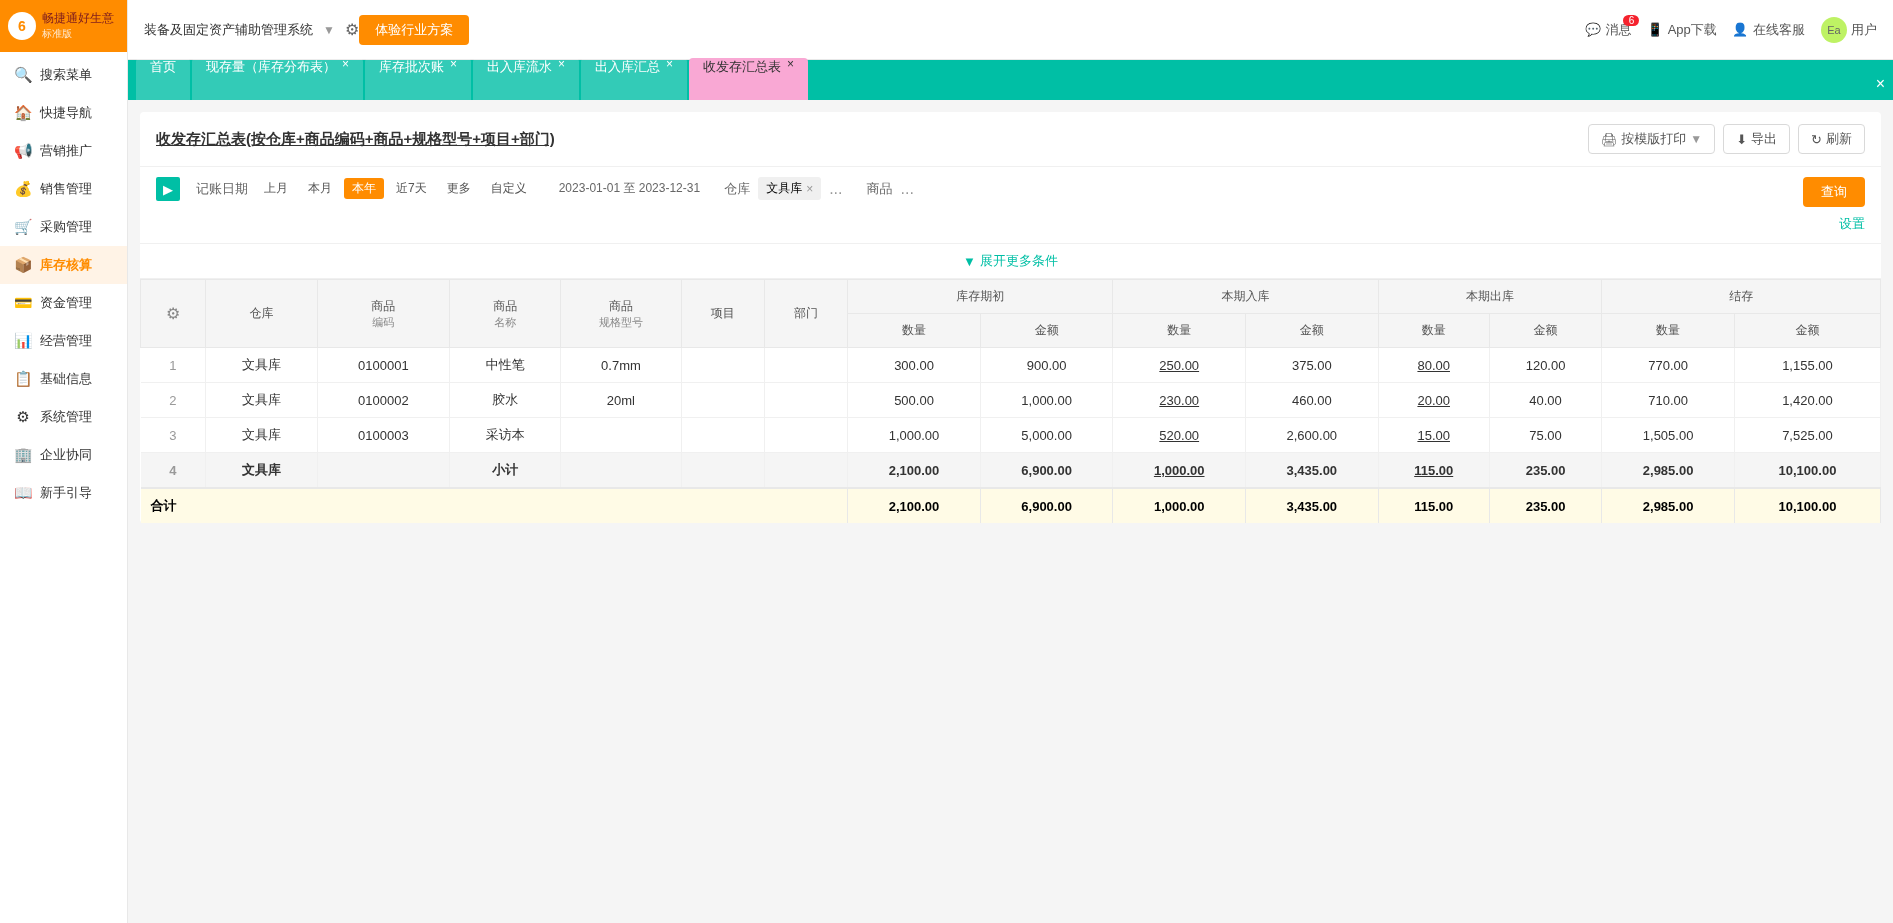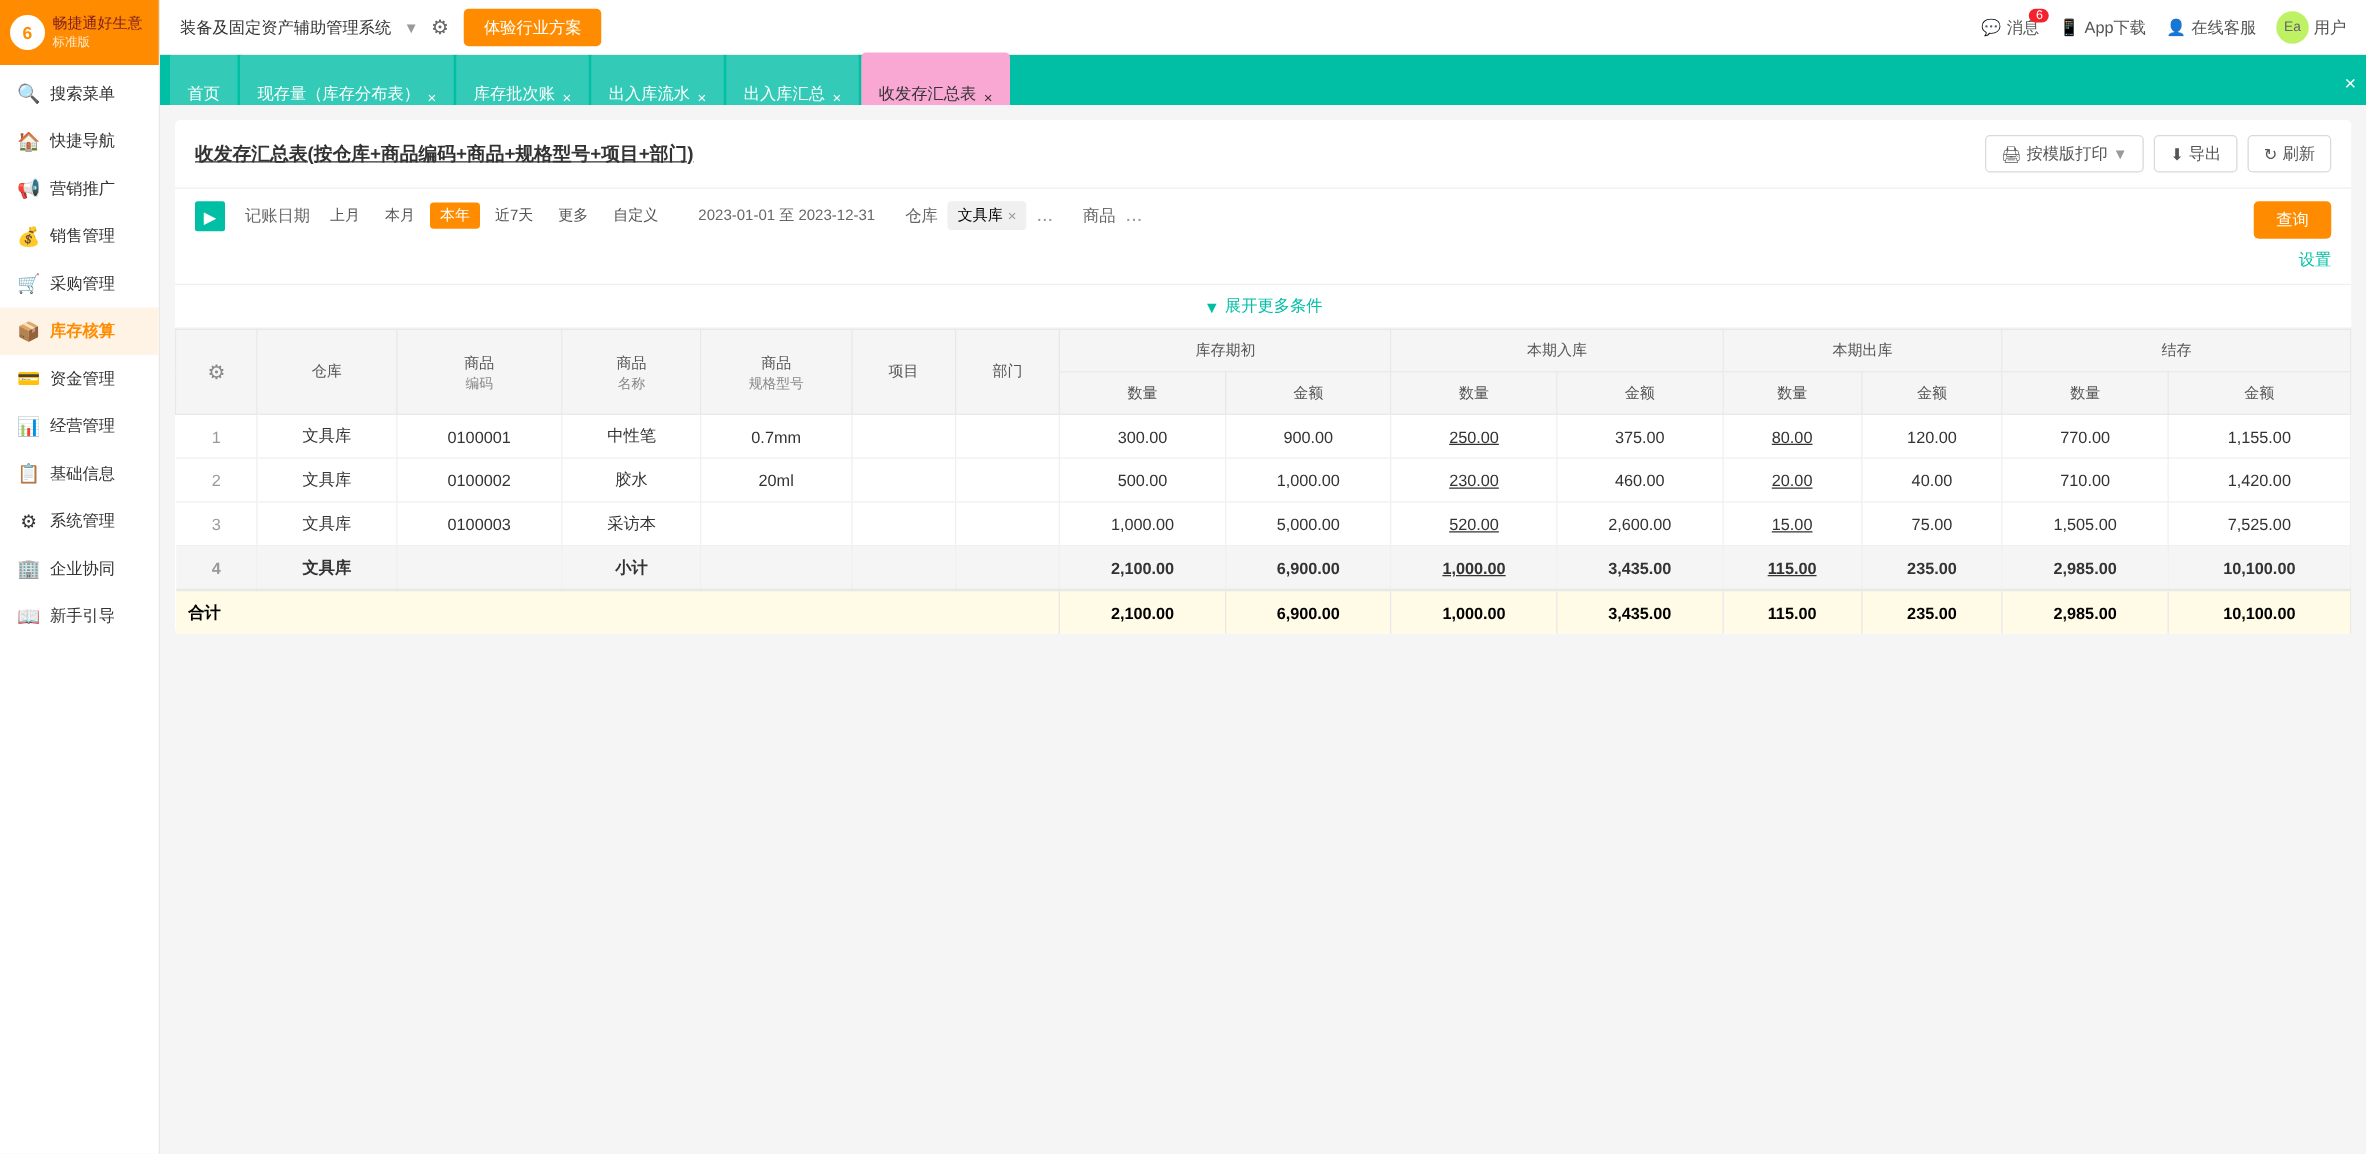--- a/index.html
+++ b/index.html
@@ -13,32 +13,32 @@
     .sidebar-logo-sub { font-size: 10px; color: rgba(255,255,255,0.8); }
     .sidebar-nav { flex: 1; overflow-y: auto; padding: 4px 0; }
     .sidebar-item { display: flex; align-items: center; gap: 8px; padding: 10px 14px; cursor: pointer; color: #333; font-size: 13px; }
     .sidebar-item.active { background: #fff3e6; color: #ff8c00; font-weight: 600; }
     .sidebar-item-icon { font-size: 15px; width: 18px; text-align: center; }
 
     
     .main { flex: 1; display: flex; flex-direction: column; overflow: hidden; }
 
     
-    .top-header { height: 44px; background: #fff; border-bottom: 1px solid #e8e8e8; display: flex; align-items: center; padding: 0 16px; gap: 12px; flex-shrink: 0; }
+    .top-header { height: 60px; background: #fff; border-bottom: 1px solid #e8e8e8; display: flex; align-items: center; padding: 0 16px; flex-shrink: 0; }
     .system-title { font-size: 13px; color: #333; flex: 1; }
     .header-settings-icon { font-size: 16px; color: #666; cursor: pointer; }
     .trial-btn { background: #ff8c00; color: #fff; border: none; padding: 6px 16px; border-radius: 4px; cursor: pointer; font-size: 13px; }
     .header-right { display: flex; align-items: center; gap: 16px; margin-left: auto; }
     .header-right-item { display: flex; align-items: center; gap: 4px; color: #555; cursor: pointer; font-size: 13px; position: relative; }
     .badge { background: #f5222d; color: #fff; border-radius: 10px; font-size: 10px; padding: 0 4px; min-width: 16px; text-align: center; position: absolute; top: -6px; right: -8px; }
     .user-avatar { width: 26px; height: 26px; background: #bef264; border-radius: 50%; display: flex; align-items: center; justify-content: center; font-size: 11px; color: #666; }
 
     
     .tab-bar { height: 40px; background: #00bfa5; display: flex; align-items: flex-end; padding: 0 8px; flex-shrink: 0; gap: 2px; position: relative; }
-    .tab { height: 42px; padding: 0 14px; display: flex; align-items: flex-end; gap: 6px; background: rgba(255,255,255,0.2); color: #fff; cursor: pointer; border-radius: 4px 4px 0 0; font-size: 13px; white-space: nowrap; }
+    .tab { height: 42px; padding: 0 14px; display: flex; align-items: flex-start; gap: 6px; background: rgba(255,255,255,0.2); color: #fff; cursor: pointer; border-radius: 4px 4px 0 0; font-size: 13px; white-space: nowrap; }
     .tab.active { background: #f9a8d4; color: #333; }
     .tab-close { font-size: 12px; color: inherit; line-height: 1; }
     .tab-bar-close { position: absolute; right: 8px; top: 50%; transform: translateY(-50%) translateY(4px); color: #fff; cursor: pointer; font-size: 16px; }
 
     
     .content { flex: 1; overflow-y: auto; background: #f5f5f5; padding: 12px; }
 
     
     .page-card { background: #fff; border-radius: 4px; }
     .page-title-bar { padding: 12px 16px; border-bottom: 1px solid #f0f0f0; display: flex; align-items: center; justify-content: space-between; }

